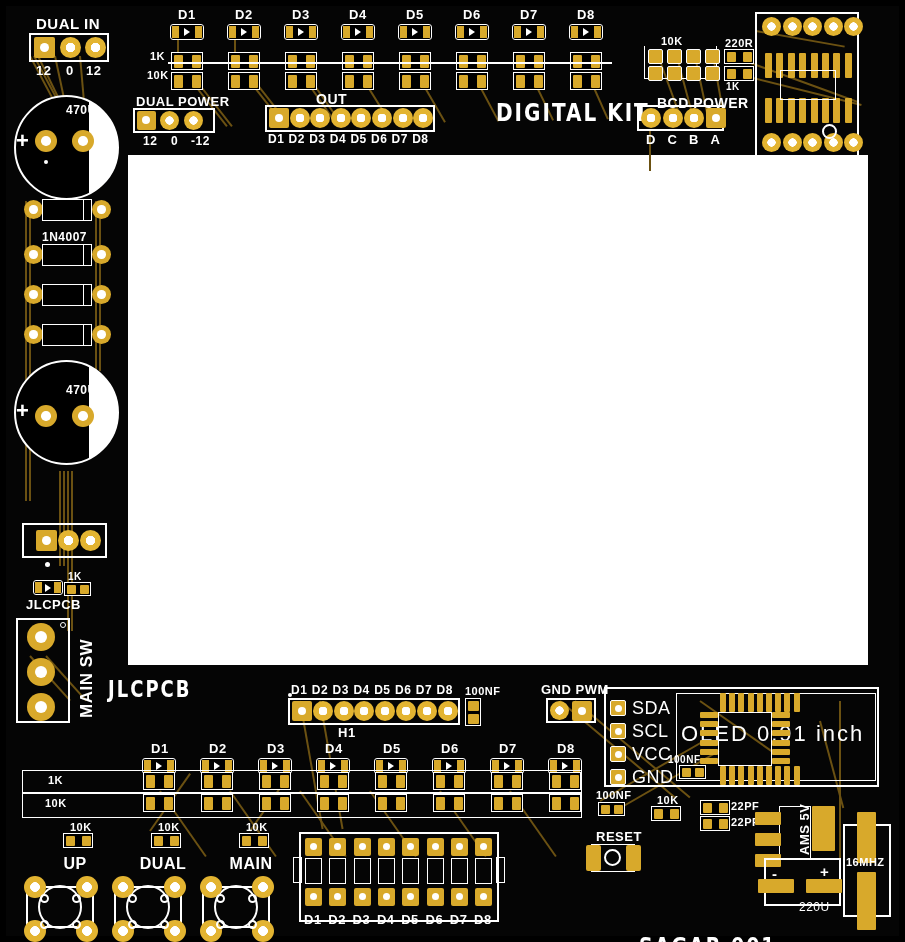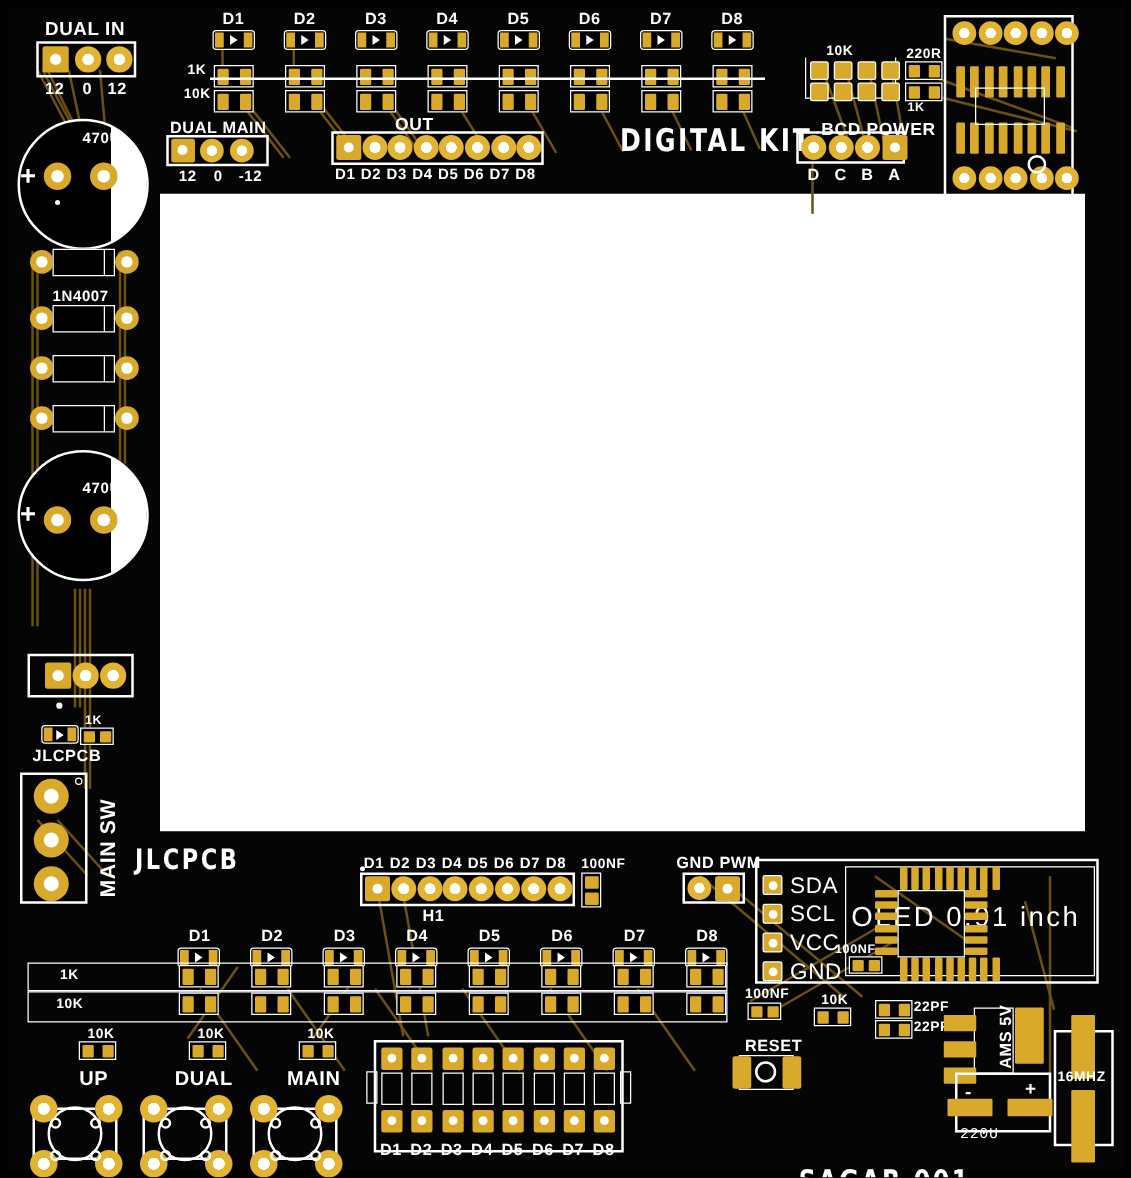--- a/index.html
+++ b/index.html
@@ -187,21 +187,21 @@
 
   <div class="outline" style="left:16px;top:618px;width:54px;height:105px;"></div>
   <div class="pad ring" style="left:27px;top:623px;width:28px;height:28px;"></div>
   <div class="pad ring" style="left:27px;top:658px;width:28px;height:28px;"></div>
   <div class="pad ring" style="left:27px;top:693px;width:28px;height:28px;"></div>
   <div style="position:absolute;left:60px;top:622px;width:6px;height:6px;border:1.5px solid #fff;border-radius:50%;box-sizing:border-box;"></div>
   <div class="silk rot90" style="left:78px;top:718px;font-size:17px;">MAIN SW</div>
 
   <div class="logo" style="left:108px;top:678px;font-size:18px;">JLCPCB</div>
 
-  <div class="silk" style="left:136px;top:95px;font-size:13px;">DUAL MAIN</div>
+  <div class="silk" style="left:136px;top:95px;font-size:13px;">DUAL POWER</div>
   <div class="outline" style="left:133px;top:108px;width:82px;height:25px;"></div>
   <div class="pad sq" style="left:137px;top:111px;width:19px;height:19px;"></div>
   <div class="white-cut" style="left:142px;top:116px;width:8px;height:8px;border-radius:50%;"></div>
   <div class="pad rnd" style="left:160px;top:111px;width:19px;height:19px;"></div>
   <div class="pad rnd" style="left:184px;top:111px;width:19px;height:19px;"></div>
   <div class="silk" style="left:143px;top:135px;font-size:12px;">12</div>
   <div class="silk" style="left:171px;top:135px;font-size:12px;">0</div>
   <div class="silk" style="left:191px;top:135px;font-size:12px;">-12</div>
 
   <div id="top-led-bank">
@@ -663,21 +663,21 @@
   <div class="vpad" style="left:755px;top:812px;width:26px;height:13px;"></div>
   <div class="vpad" style="left:755px;top:833px;width:26px;height:13px;"></div>
   <div class="vpad" style="left:755px;top:854px;width:26px;height:13px;"></div>
   <div class="vpad" style="left:812px;top:806px;width:23px;height:45px;"></div>
 
   <div class="outline" style="left:764px;top:858px;width:77px;height:48px;"></div>
   <div class="silk" style="left:772px;top:866px;font-size:15px;">-</div>
   <div class="silk" style="left:820px;top:864px;font-size:15px;">+</div>
   <div class="vpad" style="left:758px;top:879px;width:36px;height:14px;"></div>
   <div class="vpad" style="left:806px;top:879px;width:36px;height:14px;"></div>
-  <div class="silk" style="left:768px;top:901px;font-size:12px;font-weight:400;font-family:Liberation Mono, monospace;">220U</div>
+  <div class="silk" style="left:799px;top:901px;font-size:12px;font-weight:400;">220U</div>
 
   <div class="outline" style="left:843px;top:824px;width:48px;height:93px;"></div>
   <div class="vpad" style="left:857px;top:812px;width:19px;height:51px;"></div>
   <div class="vpad" style="left:857px;top:872px;width:19px;height:58px;"></div>
   <div class="silk" style="left:846px;top:857px;font-size:11px;">16MHZ</div>
 
   <div class="silk" style="left:596px;top:830px;font-size:13px;">RESET</div>
   <div class="outline thin" style="left:591px;top:844px;width:44px;height:28px;"></div>
   <div class="pad sq" style="left:586px;top:845px;width:15px;height:26px;"></div>
   <div class="pad sq" style="left:626px;top:845px;width:15px;height:26px;"></div>

